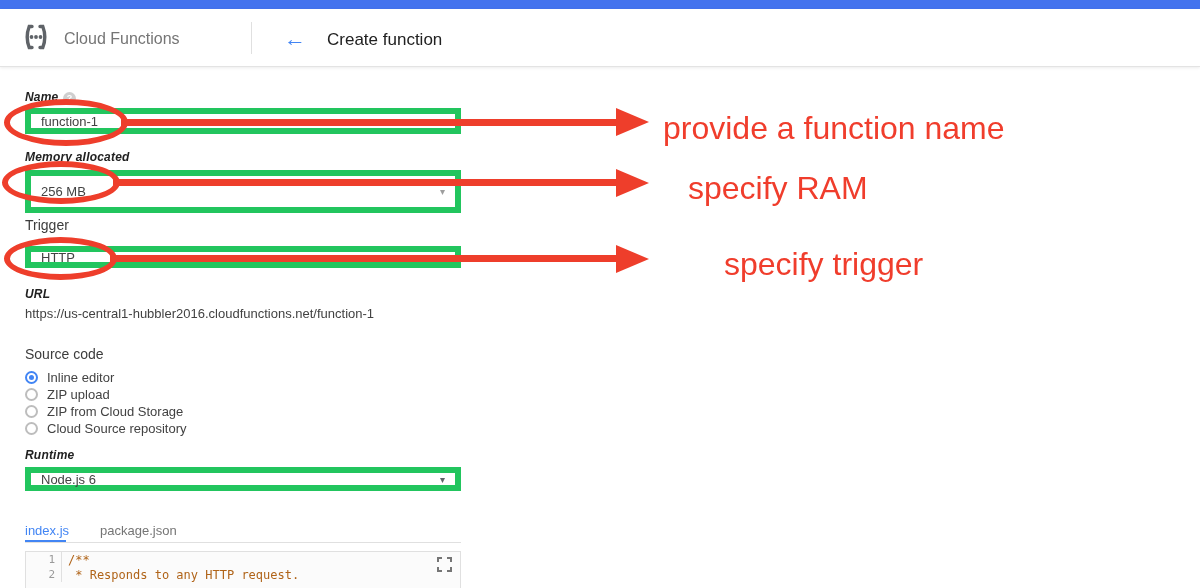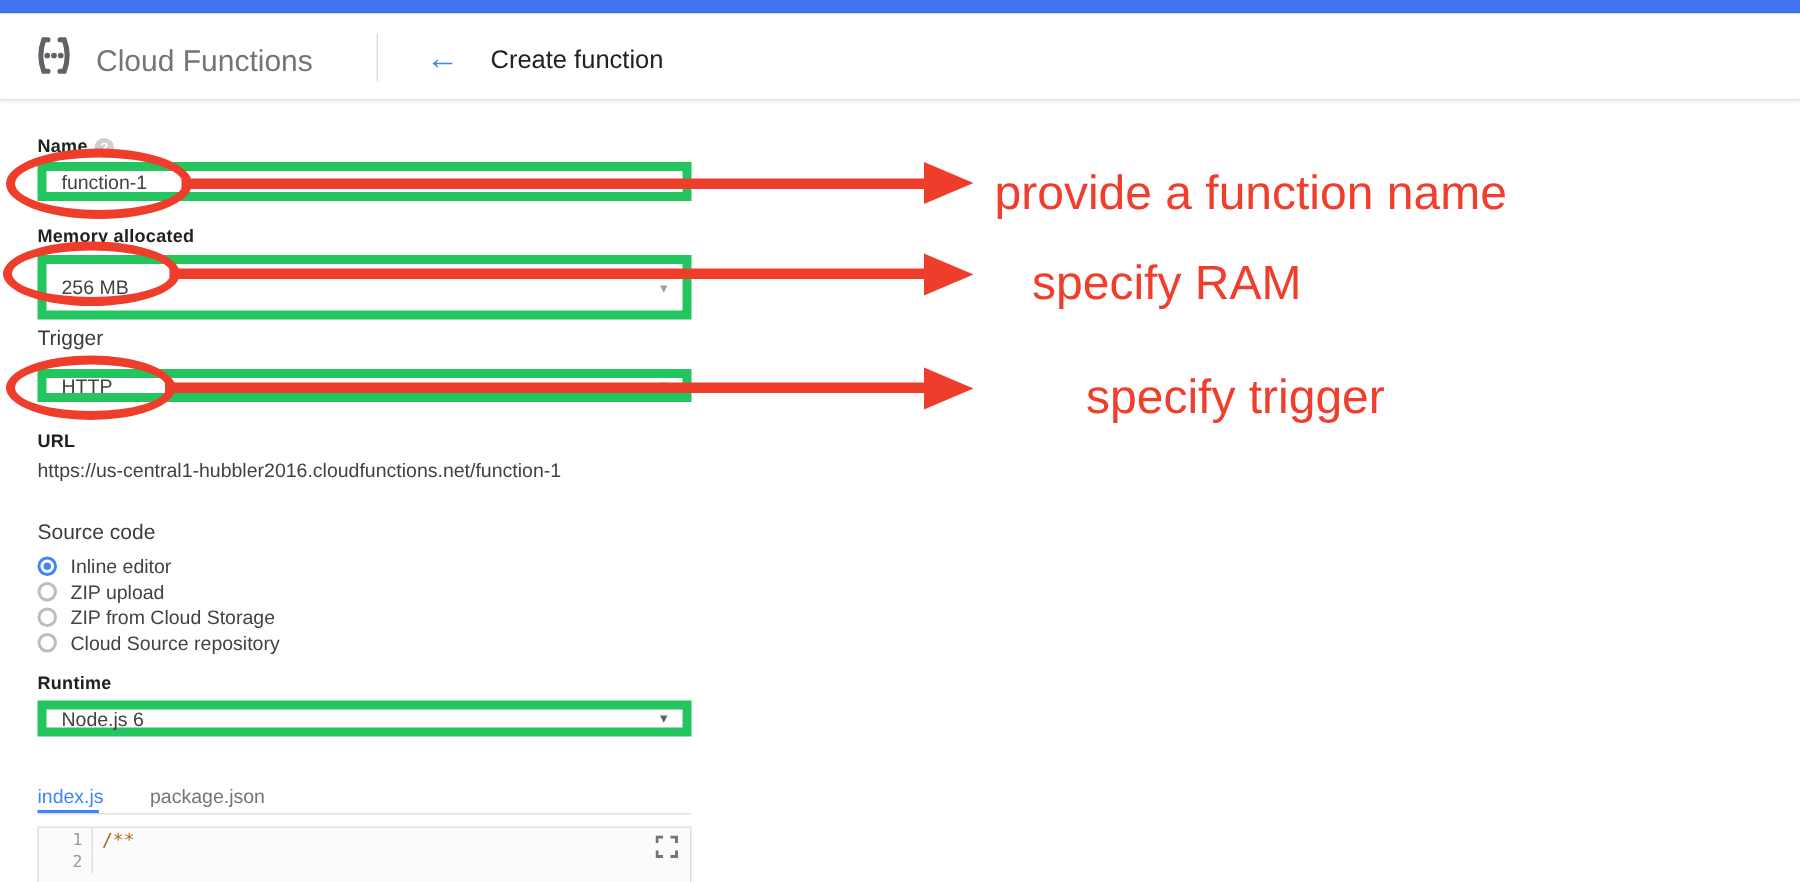--- a/index.html
+++ b/index.html
@@ -5,27 +5,27 @@
   * { margin:0; padding:0; box-sizing:border-box; }
   html,body { width:1200px; height:588px; overflow:hidden; background:#fff;
               font-family:"Liberation Sans", sans-serif; position:relative; }
   .abs { position:absolute; }
 
   
   .topbar { left:0; top:0; width:1200px; height:9px; background:#4373ee; }
   .header { left:0; top:9px; width:1200px; height:58px; background:#fff;
             border-bottom:1px solid #e3e3e3; box-shadow:0 1px 3px rgba(0,0,0,.08); }
   .logo { left:20px; top:22px; }
-  .product-name { left:64px; top:30px; font-size:20px; color:#757575; }
+  .product-name { left:64px; top:30px; font-size:16px; color:#757575; }
   .header-divider { left:251px; top:22px; width:1px; height:32px; background:#e0e0e0; }
   .back-arrow { left:284px; top:26px; font-size:22px; color:#4285f4; cursor:pointer; }
   .page-title { left:327px; top:30px; font-size:17px; color:#212121; }
 
   
-  .field-label { font-size:12px; font-weight:bold; color:#212121; letter-spacing:.2px; }
+  .field-label { font-size:12px; font-weight:bold; color:#212121; letter-spacing:.2px;font-style:italic; }
   .section-label { font-size:14px; color:#3c3c3c; }
   .help-icon { left:63px; top:92px; width:13px; height:13px; border-radius:50%;
                background:#cfcfcf; color:#fff; font-size:9px; font-weight:bold;
                text-align:center; line-height:13px; }
   .input-box { left:25px; width:436px; background:#fff; border:6px solid #22c55e;
                font-size:13px; color:#424242; display:flex; align-items:center;
                padding:0 10px; justify-content:space-between; }
   .caret { font-size:10px; color:#9e9e9e; }
   .caret.dark { color:#5f6368; }
 
@@ -131,20 +131,21 @@
 <div class="abs tab-underline" style="left:25px; top:540px; width:41px;"></div>
 <div class="abs tab-border" style="left:25px; top:542px; width:436px;"></div>
 
 <div class="abs editor">
   <div class="code-row">
     <span class="gutter">1</span>
     <span class="code-text">/**</span>
   </div>
   <div class="code-row">
     <span class="gutter">2</span>
+    <span class="code-text"> * Responds to any HTTP request.</span>
   </div>
 </div>
 <div class="abs fullscreen-icon">
   <svg width="15" height="15" viewBox="0 0 15 15">
     <path d="M1 5 V1 H5 M10 1 H14 V5 M14 10 V14 H10 M5 14 H1 V10" fill="none" stroke="#757575" stroke-width="2"></path>
   </svg>
 </div>
 
 <div class="abs red-ellipse" style="left:4px;  top:99px;  width:124px; height:47px;"></div>
 <div class="abs red-ellipse" style="left:2px;  top:161px; width:118px; height:43px;"></div>

